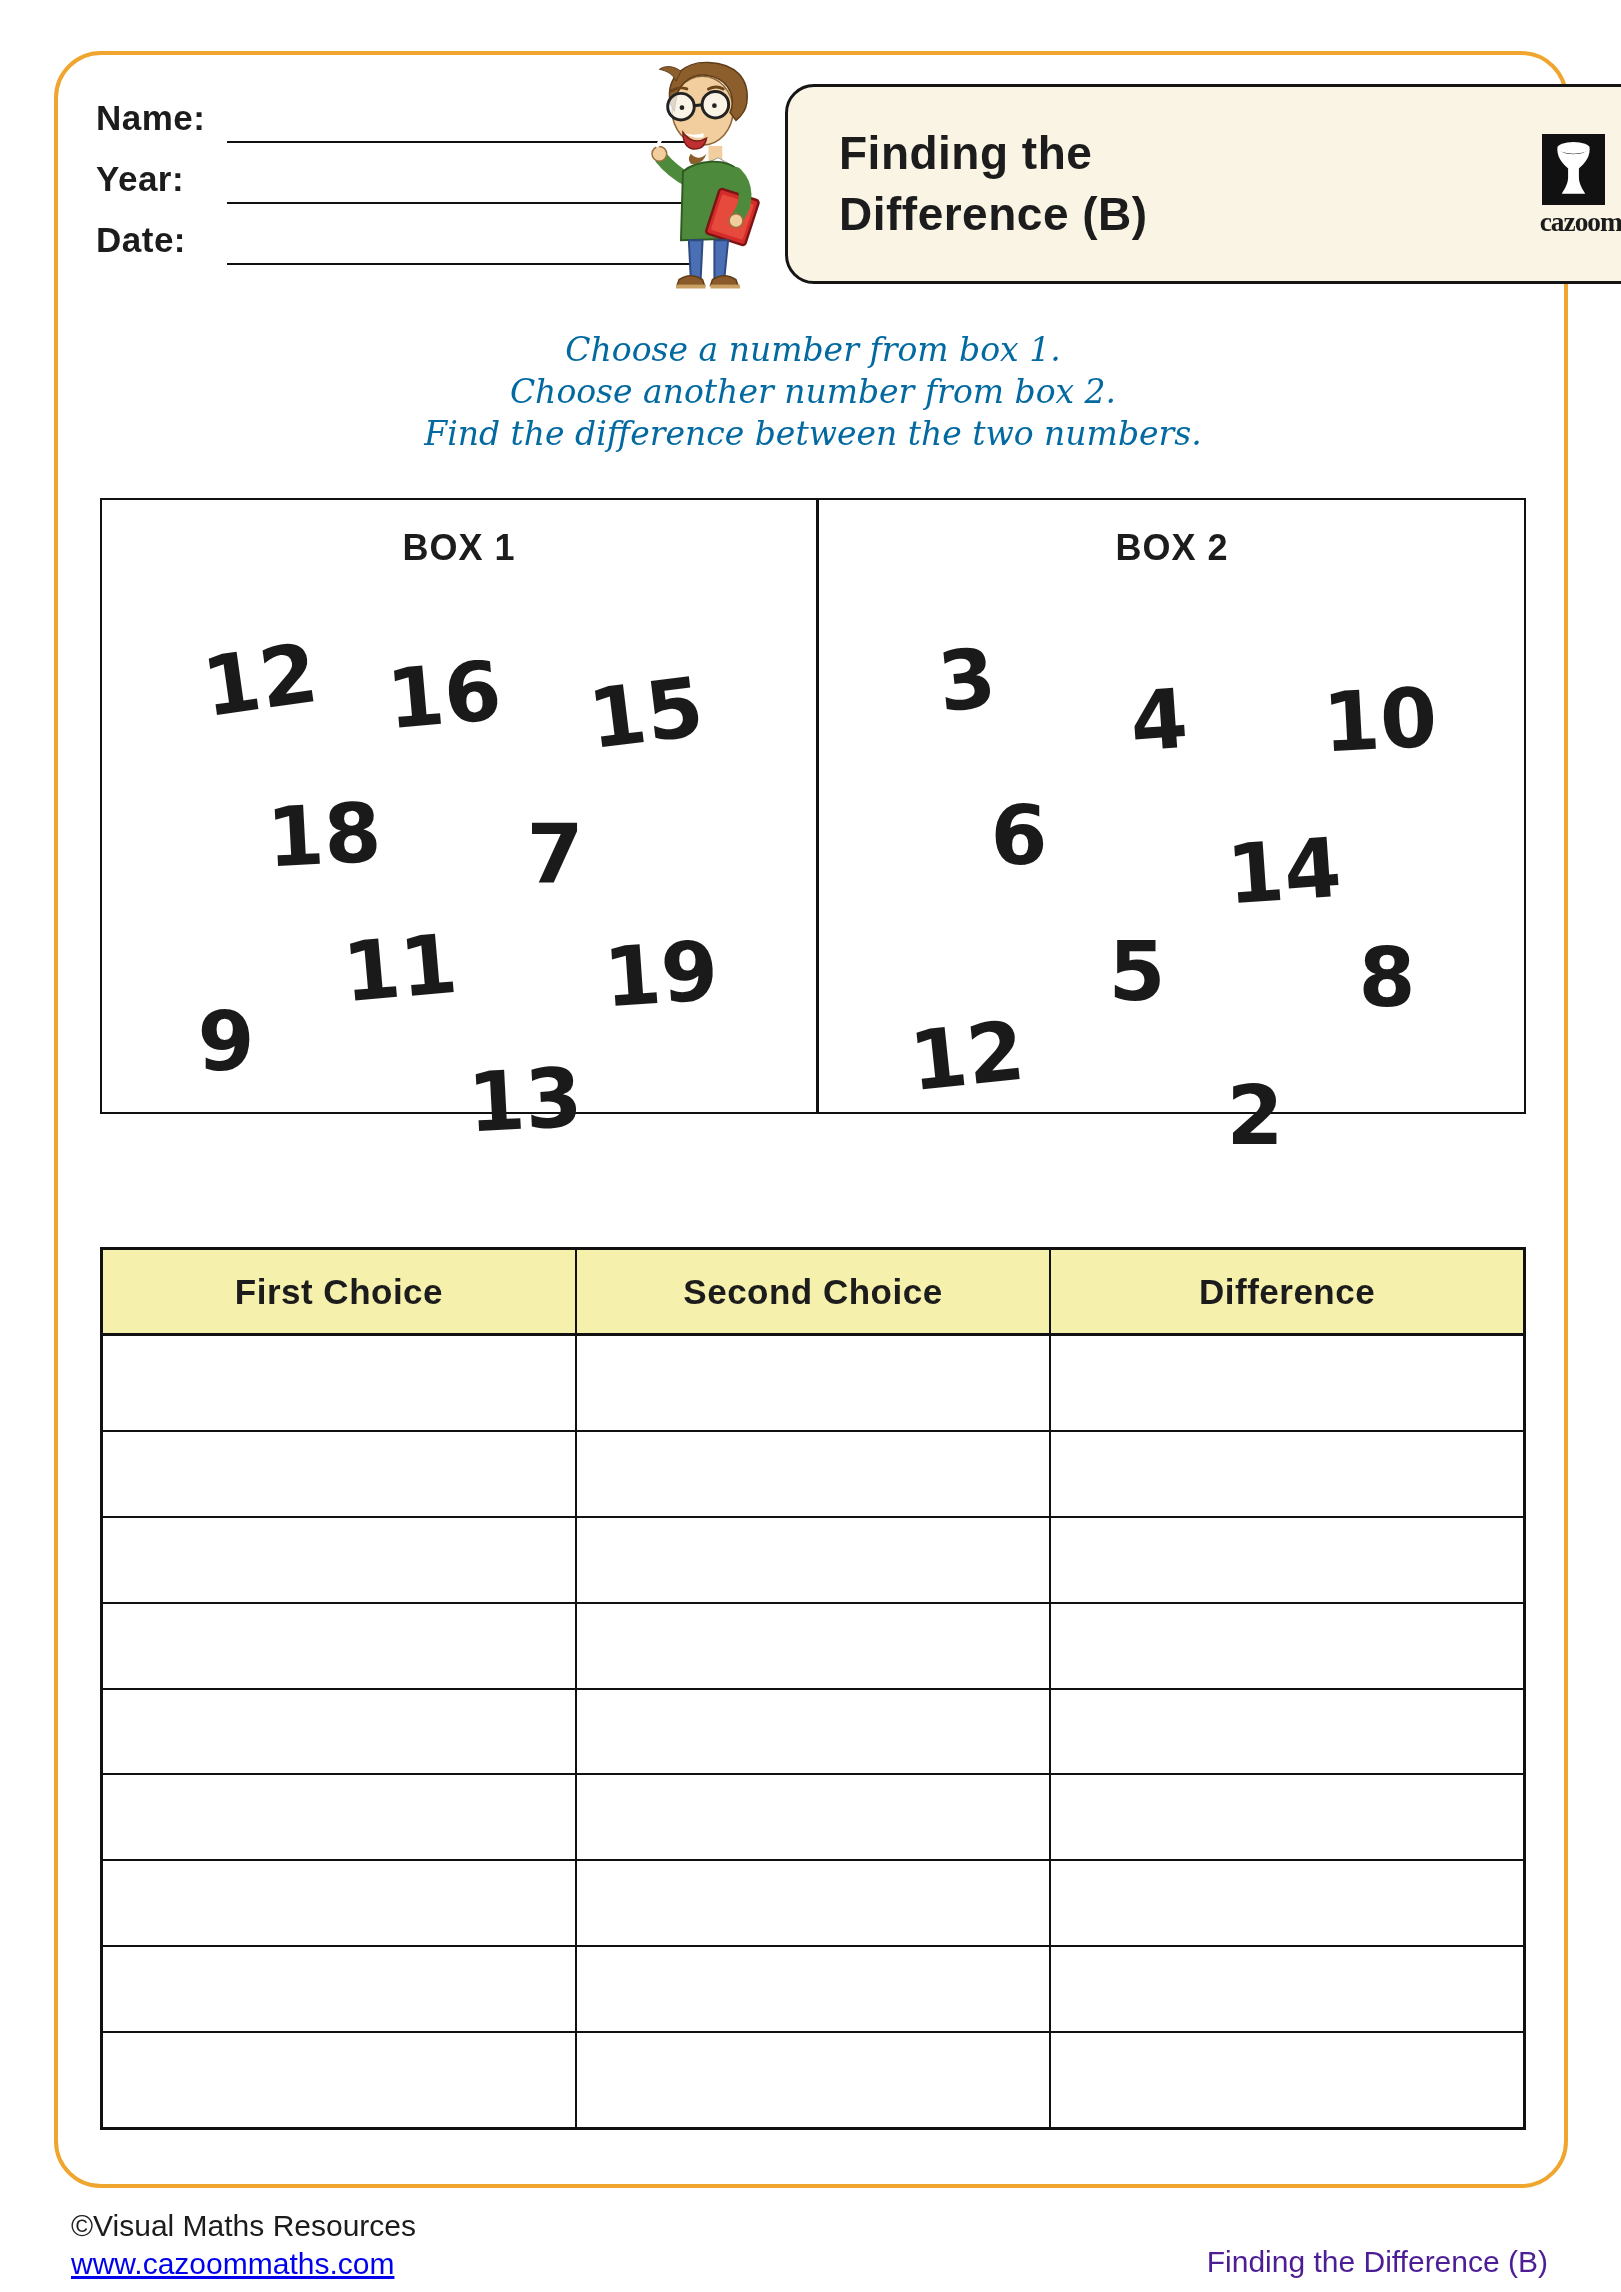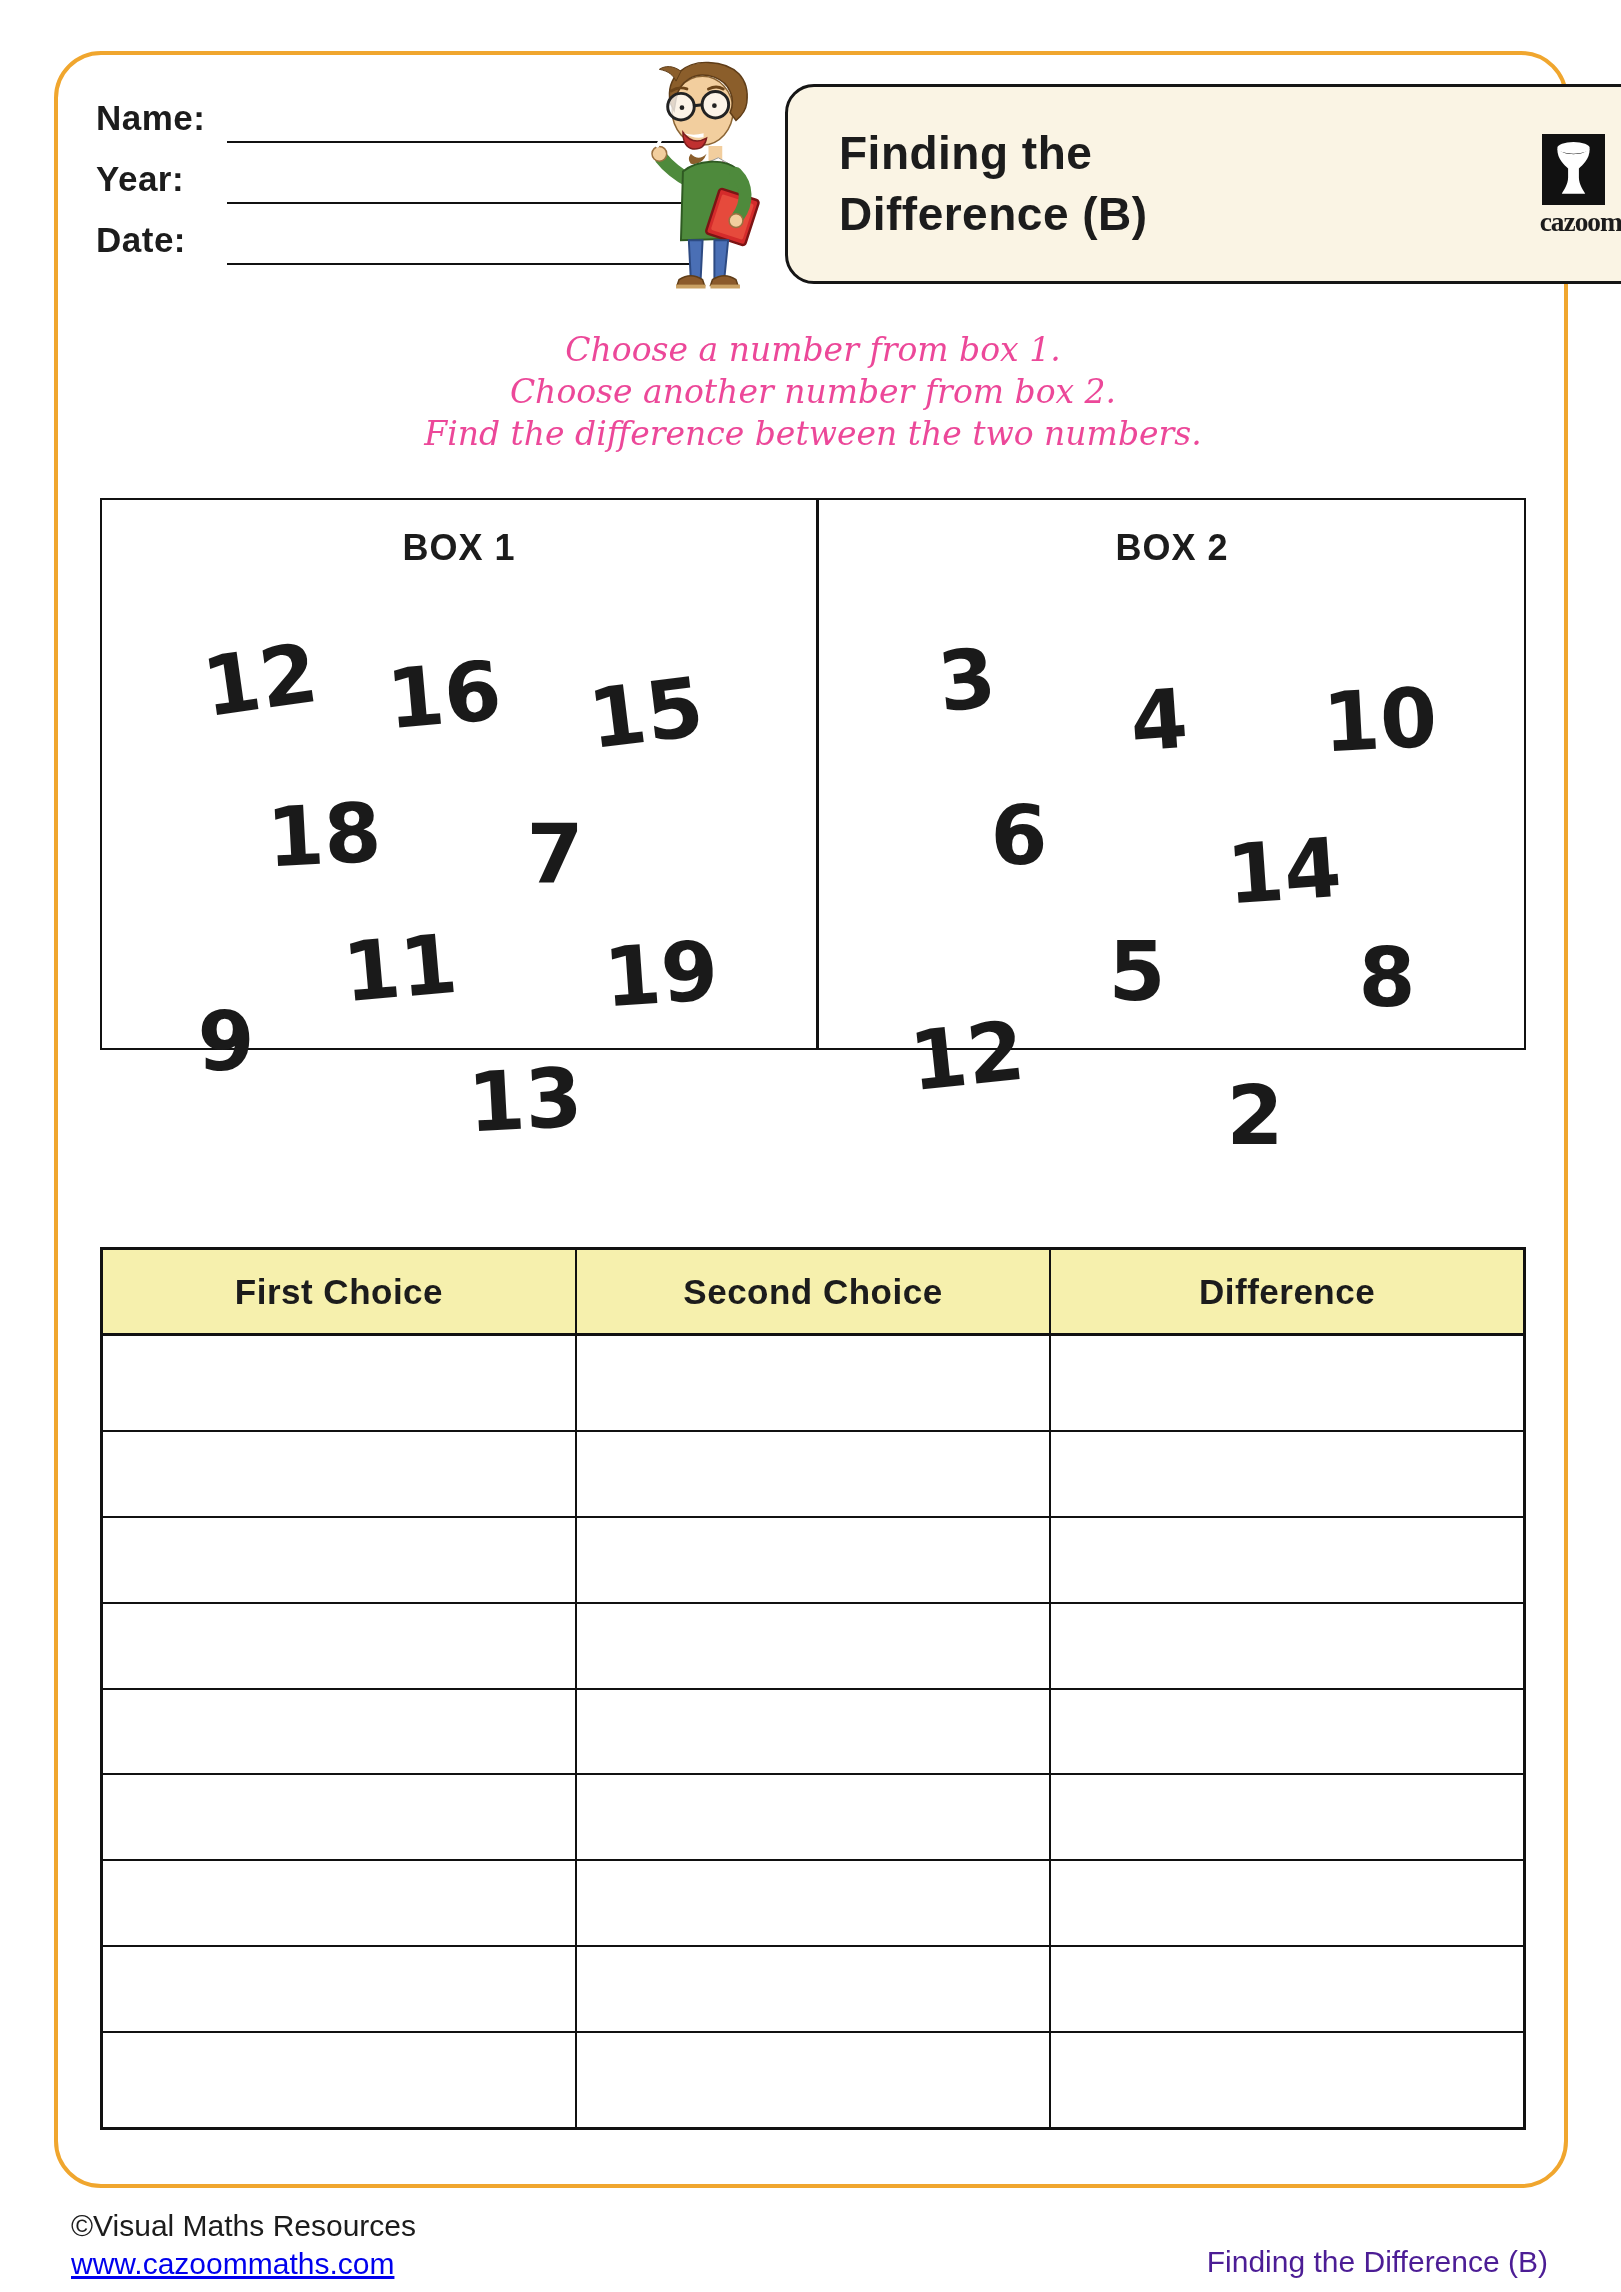--- a/index.html
+++ b/index.html
@@ -36,25 +36,25 @@
   .title-text{
     position:absolute;left:51px;top:50%;transform:translateY(-50%);
     font-size:46px;font-weight:700;line-height:1.32;letter-spacing:0.5px;
   }
   .logo{position:absolute;right:29px;top:47px;width:114px;text-align:center;}
   .logo .drum-box{width:63px;height:71px;background:#111;margin:0 auto;display:flex;align-items:center;justify-content:center;}
   .logo .logo-word{font-family:"Liberation Serif",serif;font-weight:700;font-size:27.4px;letter-spacing:-1px;margin-top:2px;text-align:right;}
   
   .instructions{
     position:absolute;left:100px;top:329px;width:1426px;text-align:center;
-    font-family:"DejaVu Serif",serif;font-style:italic;font-size:33px;line-height:42px;color:#ec4899;
+    font-family:"DejaVu Serif",serif;font-style:italic;font-size:33px;line-height:42px;color:#0369a1;
   }
   
   .boxes{
-    position:absolute;left:100px;top:498px;width:1426px;height:552px;
+    position:absolute;left:100px;top:498px;width:1426px;height:616px;
     border:2.9px solid #111;
   }
   .boxes .divider{position:absolute;left:714px;top:0;bottom:0;width:2.9px;background:#111;}
   .box-label{
     position:absolute;top:27.4px;width:714px;text-align:center;
     font-size:36px;font-weight:700;letter-spacing:1px;
   }
   .box-label.b1{left:0;}
   .box-label.b2{left:713px;}
   .scatter-num{

